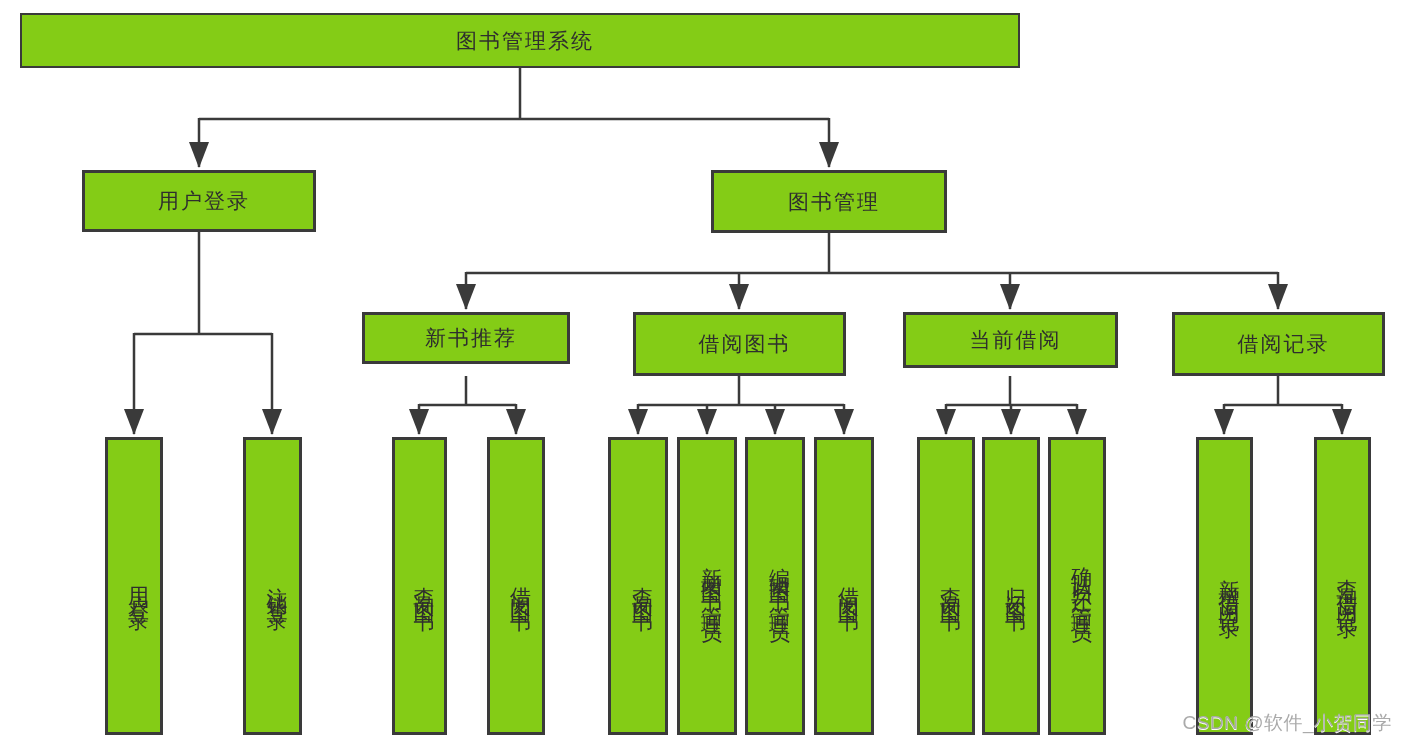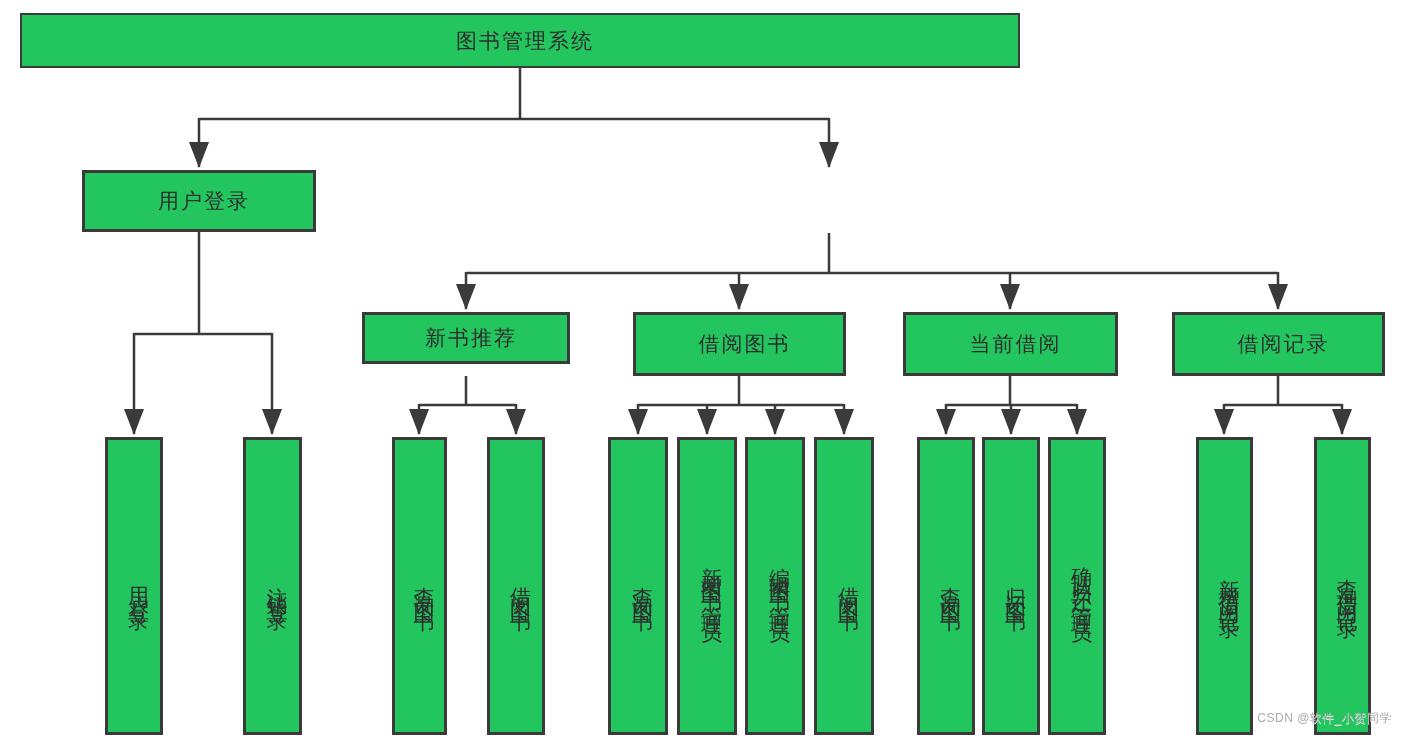--- a/index.html
+++ b/index.html
@@ -15,21 +15,21 @@
     width: 1405px;
     height: 747px;
     background: var(--bg);
     overflow: hidden;
   }
   svg.wires { position: absolute; left: 0; top: 0; z-index: 0; }
   .node {
     position: absolute;
     box-sizing: border-box;
     border: 3px solid var(--line);
-    background: #22c55e;
+    background: #84cc16;
     display: flex;
     align-items: center;
     justify-content: center;
     color: var(--text);
     z-index: 1;
     padding-left: 10px;
   }
   .node .h-label {
     font-size: 21px;
     letter-spacing: 2px;
@@ -40,21 +40,21 @@
     text-orientation: mixed;
     font-size: 21px;
     line-height: 1;
     letter-spacing: 8px;
     white-space: nowrap;
   }
   .watermark {
     position: absolute;
     right: 13px;
     top: 710px;
-    font-size: 12px;
+    font-size: 19px;
     color: var(--wm);
     letter-spacing: 0.5px;
     z-index: 2;
     text-shadow: 0 1px 0 #fff;
   }
 </style>
 </head>
 <body>
 
 <div class="canvas">
@@ -102,28 +102,31 @@
     </g>
   </svg>
 
   <div class="node" style="left:20px; top:13px; width:1000px; height:55px; border-width:2.5px;">
     <span class="h-label">图书管理系统</span>
   </div>
 
   <div class="node" style="left:82px; top:170px; width:234px; height:62px;">
     <span class="h-label">用户登录</span>
   </div>
+  <div class="node" style="left:711px; top:170px; width:236px; height:63px;">
+    <span class="h-label">图书管理</span>
+  </div>
 
   <div class="node" style="left:362px; top:312px; width:208px; height:52px;">
     <span class="h-label">新书推荐</span>
   </div>
   <div class="node" style="left:633px; top:312px; width:213px; height:64px;">
     <span class="h-label">借阅图书</span>
   </div>
-  <div class="node" style="left:903px; top:312px; width:215px; height:64px;">
+  <div class="node" style="left:903px; top:312px; width:215px; height:56px;">
     <span class="h-label">当前借阅</span>
   </div>
   <div class="node" style="left:1172px; top:312px; width:213px; height:64px;">
     <span class="h-label">借阅记录</span>
   </div>
 
   <div class="node" style="left:105px; top:437px; width:58px; height:298px;">
     <span class="v-label">用户登录</span>
   </div>
   <div class="node" style="left:243px; top:437px; width:59px; height:298px;">

